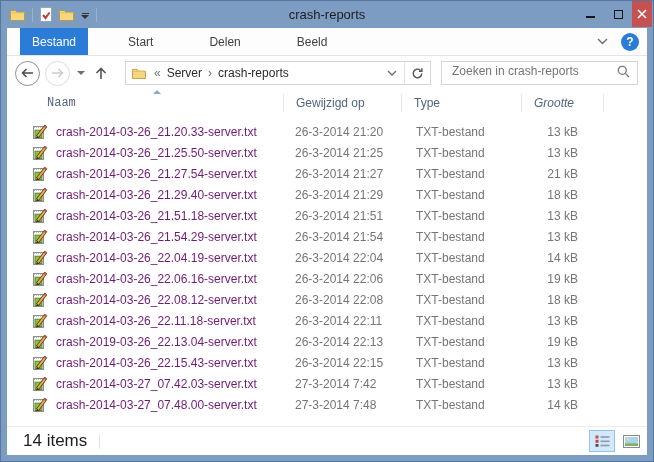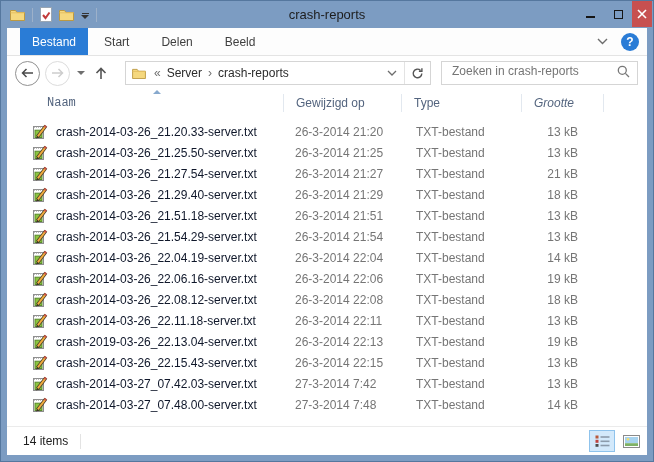--- a/index.html
+++ b/index.html
@@ -32,21 +32,21 @@
   .ctrl-close { width:20px; background:#c75050; }
 
   
   .bodyarea {
     flex:1; margin:0 6px 6px 6px; background:#fff;
     display:flex; flex-direction:column; overflow:hidden;
   }
 
   
   .tabrow { position:relative; height:28px; flex:0 0 28px; background:#fdfdfd;
-            border-bottom:1px solid #e4e4e4; display:flex; align-items:stretch; padding-left:13px; }
+            border-bottom:1px solid #e4e4e4; display:flex; align-items:stretch; padding-left:13px;gap:24px; }
   .tab { display:flex; align-items:center; padding:0 16px; font-size:12px; color:#3f3f3f; cursor:default; }
   .tab.active { background:#2a7cd6; color:#fff; padding:0 12px; }
   .ribbon-right { position:absolute; right:8px; top:0; bottom:0; display:flex; align-items:center; gap:13px; }
   .help-btn { width:18px; height:18px; border-radius:50%; background:#2a7cd6; color:#fff;
               font-size:12px; font-weight:bold; display:flex; align-items:center; justify-content:center; }
 
   
   .navrow { height:34px; flex:0 0 34px; display:flex; align-items:center; padding:0 5px 0 8px; background:#fff; }
   .navcircle { width:25px; height:25px; border-radius:50%; border:1px solid #919191;
                display:flex; align-items:center; justify-content:center; flex:0 0 auto; }
@@ -78,29 +78,29 @@
   .h-type { width:120px; }
   .h-size { width:82px;font-style:italic; }
   .sort-arrow { position:absolute; left:146px; top:0px; width:0; height:0;
                 border-left:4px solid transparent; border-right:4px solid transparent;
                 border-bottom:4px solid #87a9cd; }
   .rows { padding-top:6px; }
   .row { display:grid; grid-template-columns:24px 226px 122px 110px 66px;
          padding-left:25px; height:21px; align-items:center; font-size:12px; cursor:default; }
   .cell { white-space:nowrap; overflow:hidden; }
   .icon-cell { display:flex; align-items:center; }
-  .name-cell { color:#0f172a; }
+  .name-cell { color:#701a75; }
   .sub-cell { color:#757575; }
   .mod-cell { padding-left:13px; }
   .type-cell { padding-left:12px; }
   .size-cell { text-align:right; padding-right:2px; }
 
   
   .statusbar { height:29px; flex:0 0 29px; border-top:1px solid #ebebeb; display:flex;
-               align-items:center; padding:0 3px 0 16px; font-size:12px; color:#1d1d1d; }
+               align-items:center; padding:0 3px 0 16px; font-size:17px; color:#1d1d1d; }
   .status-sep { width:1px; height:15px; background:#e3e3e3; margin-left:12px; }
   .viewbtns { margin-left:auto; display:flex; gap:3px; }
   .viewbtn { width:26px; height:22px; border:1px solid transparent; display:flex;
              align-items:center; justify-content:center; }
   .viewbtn.active { background:#d3e9fb; border-color:#8fc3ec; }
 </style>
 </head>
 <body>
 
 <div class="window">

